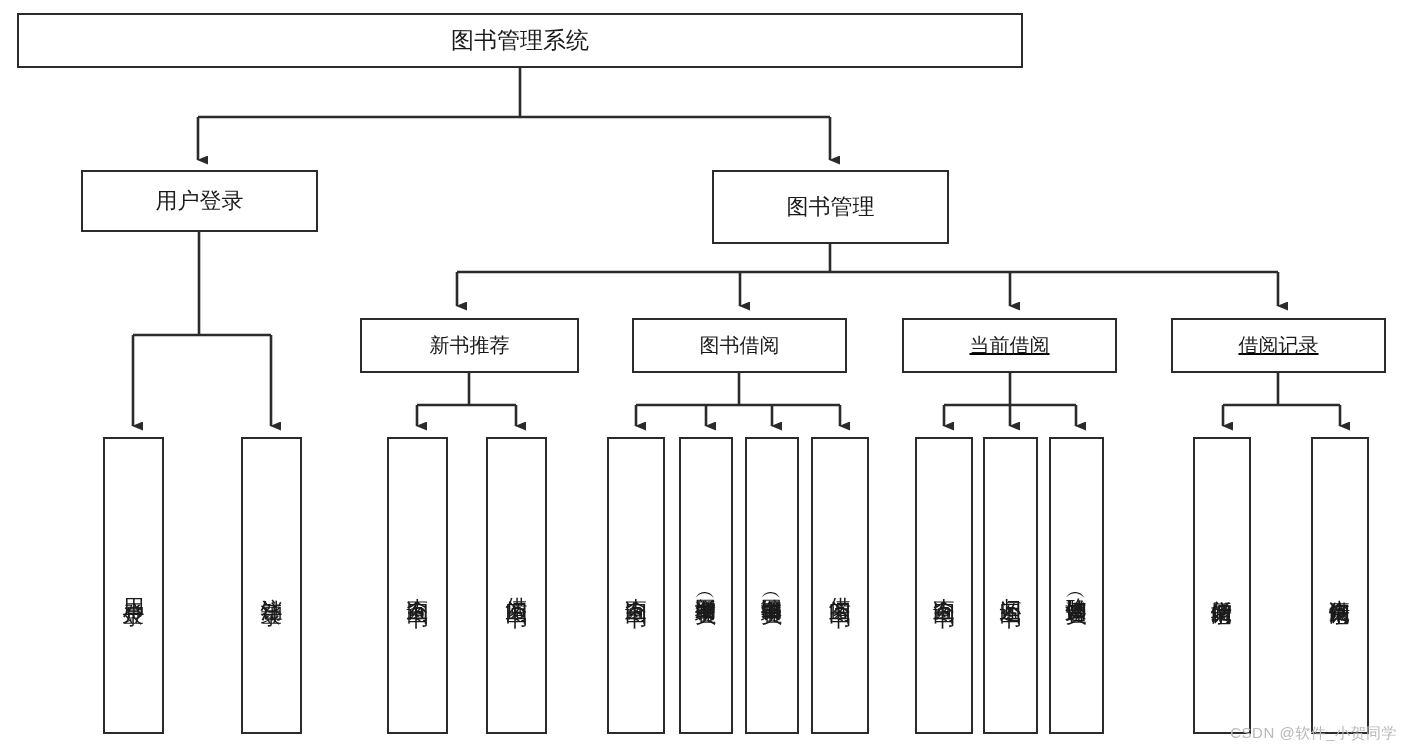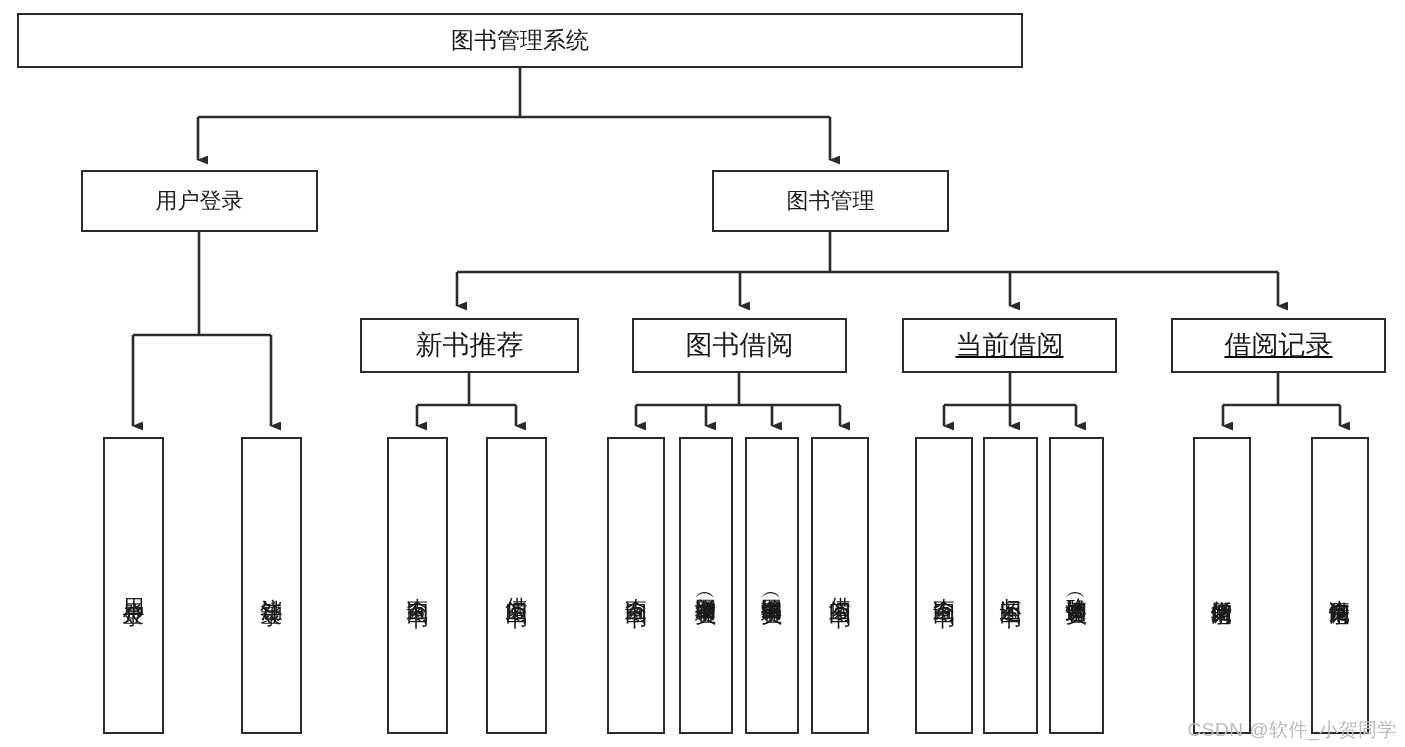--- a/index.html
+++ b/index.html
@@ -35,37 +35,37 @@
     overflow: hidden;
   }
   .node-label {
     color: #1a1a1a;
     text-align: center;
     line-height: 1.18;
     white-space: nowrap;
   }
   .level1 .node-label { font-size: 23px; }
   .level2 .node-label { font-size: 22px; }
-  .level3 .node-label { font-size: 27px; }
+  .level3 .node-label { font-size: 20px; }
   .leaf .node-label {
     writing-mode: vertical-rl;
     text-orientation: upright;
     font-size: 22px;
     letter-spacing: 3px;
     line-height: 1;
   }
   .leaf.tall .node-label {
     font-size: 21px;
     letter-spacing: 1px;
   }
   #watermark {
     position: absolute;
     right: 8px;
     bottom: 4px;
-    font-size: 19px;
+    font-size: 15px;
     color: #b9b9b9;
     white-space: nowrap;
     letter-spacing: 0.5px;
   }
 </style>
 </head>
 <body>
 
 <div id="stage">
 
@@ -121,21 +121,21 @@
     </g>
   </svg>
 
   <div class="node-box level1" style="left:17px; top:13px; width:1006px; height:55px;">
     <span class="node-label">图书管理系统</span>
   </div>
 
   <div class="node-box level2" style="left:81px; top:170px; width:237px; height:62px;">
     <span class="node-label">用户登录</span>
   </div>
-  <div class="node-box level2" style="left:712px; top:170px; width:237px; height:62px;">
+  <div class="node-box level2" style="left:712px; top:170px; width:237px; height:74px;">
     <span class="node-label">图书管理</span>
   </div>
 
   <div class="node-box level3" style="left:360px; top:318px; width:219px; height:55px;">
     <span class="node-label">新书推荐</span>
   </div>
   <div class="node-box level3" style="left:632px; top:318px; width:215px; height:55px;">
     <span class="node-label">图书借阅</span>
   </div>
   <div class="node-box level3" style="left:902px; top:318px; width:215px; height:55px;text-decoration:underline;">

